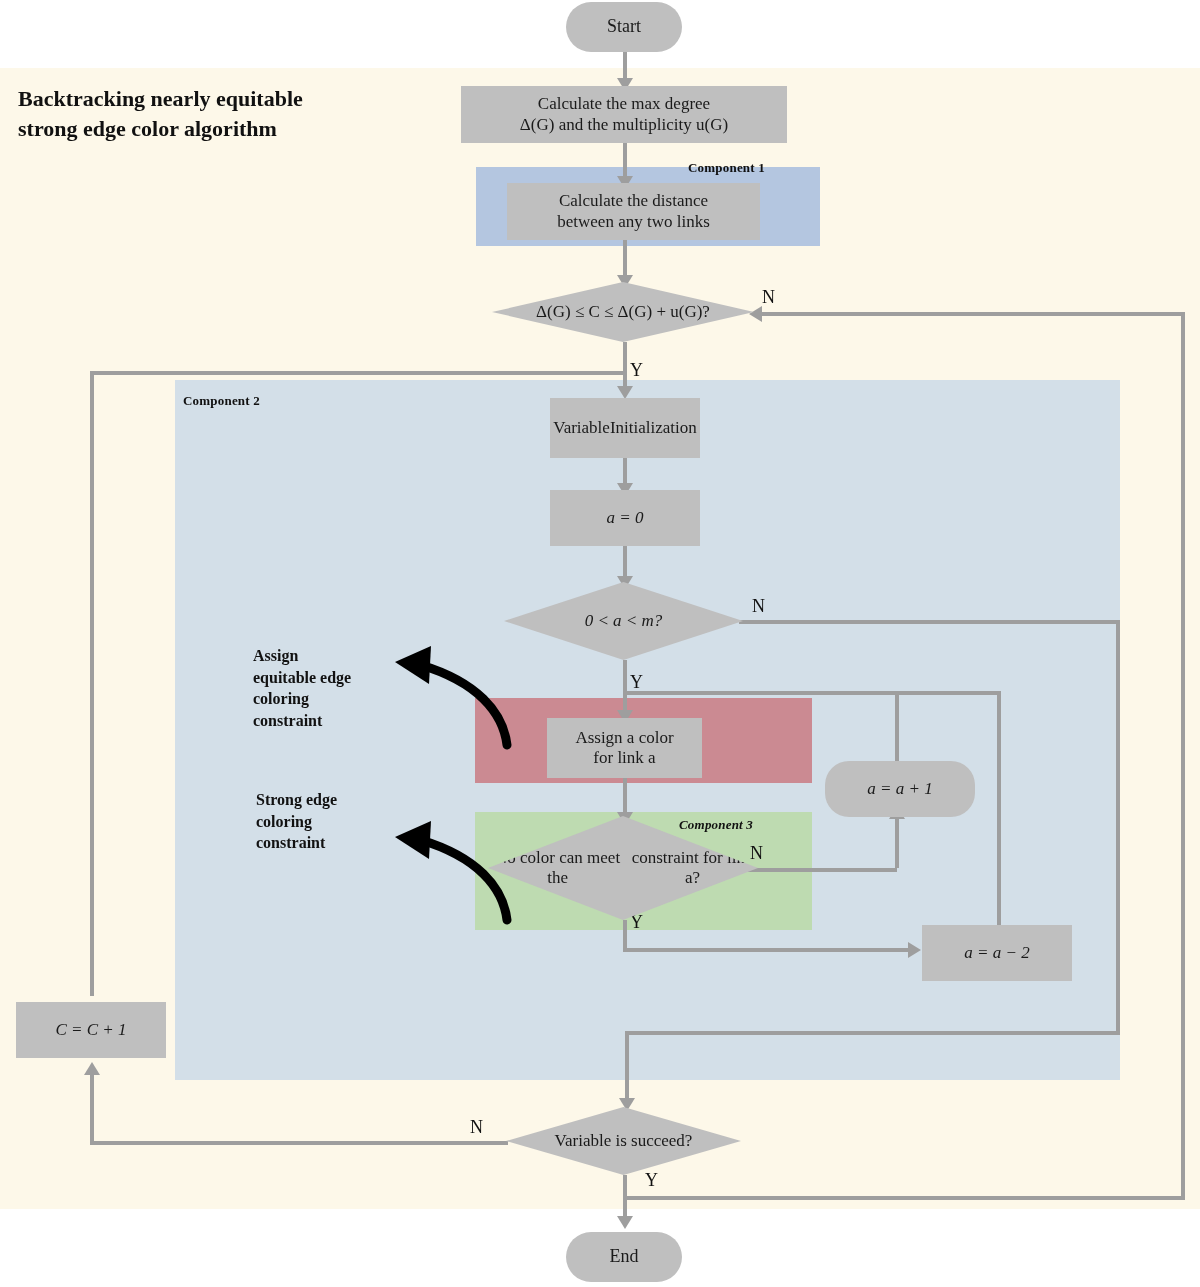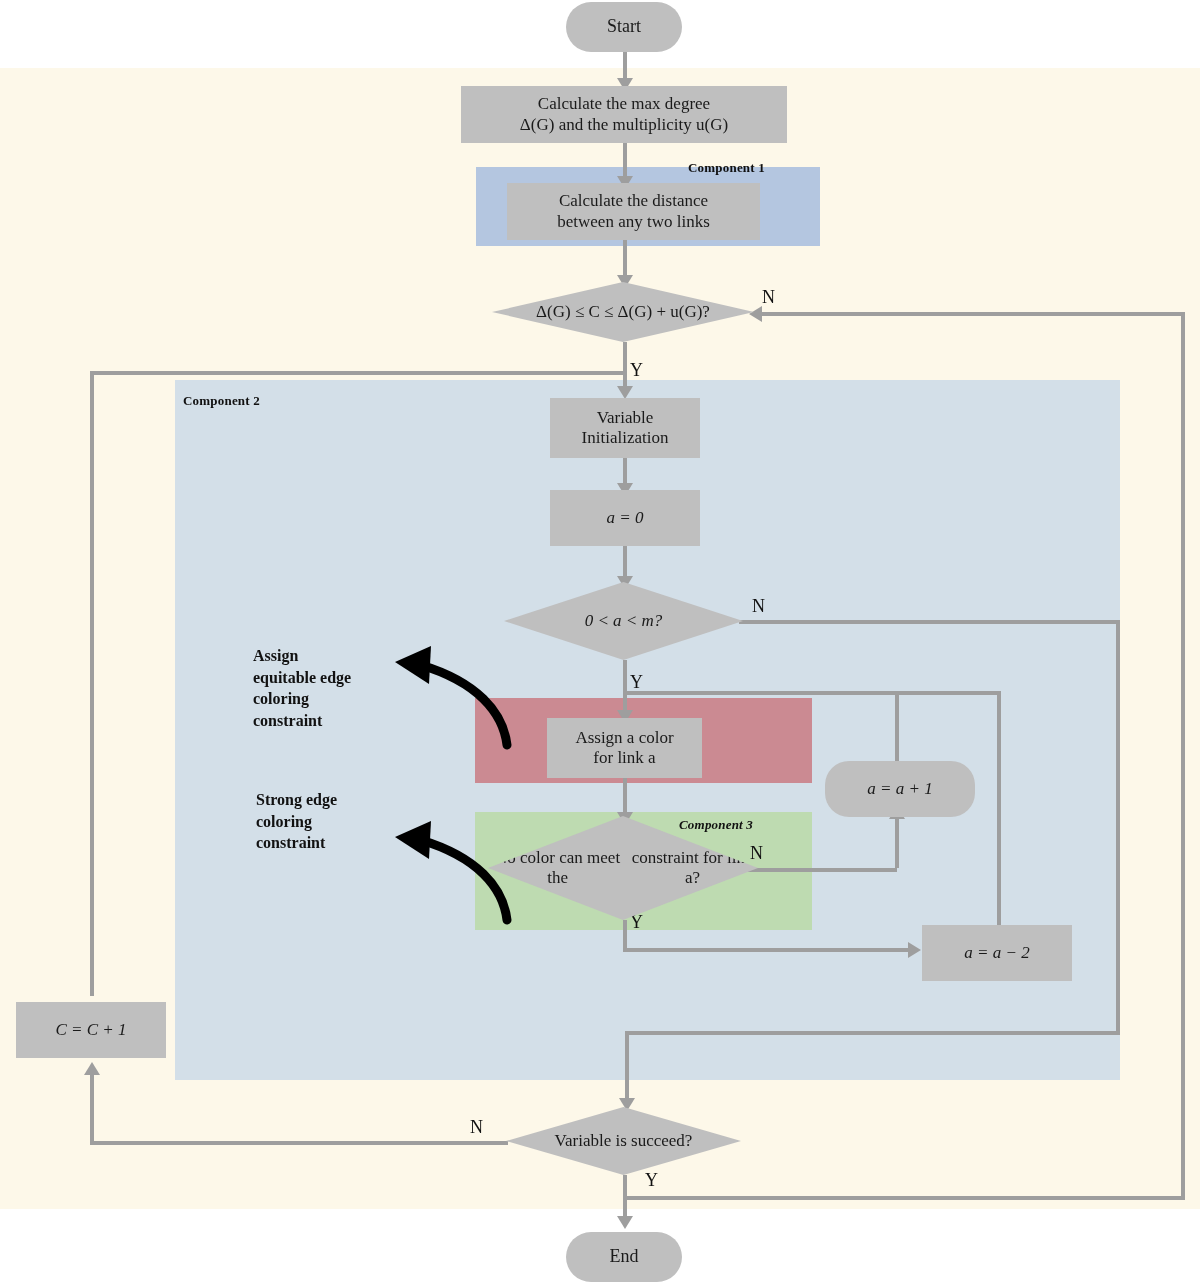--- a/index.html
+++ b/index.html
@@ -231,21 +231,21 @@
 
   <div class="node" style="left:507px; top:183px; width:253px; height:57px; flex-direction:column;">
     <span class="ln">Calculate the distance</span>
     <span class="ln">between any two links</span>
   </div>
 
   <div class="diamond" style="left:492px; top:282px; width:262px; height:60px;">
     <span>Δ(G) ≤ C ≤ Δ(G) + u(G)?</span>
   </div>
 
-  <div class="node" style="left:550px; top:398px; width:150px; height:60px; flex-direction:column;">
+  <div class="node" style="left:550px; top:398px; width:150px; height:60px; flex-direction:row;">
     <span class="ln">Variable</span>
     <span class="ln">Initialization</span>
   </div>
 
   <div class="node" style="left:550px; top:490px; width:150px; height:56px;">
     <span class="it">a = 0</span>
   </div>
 
   <div class="diamond" style="left:504px; top:582px; width:239px; height:78px;">
     <span class="it">0 &lt; a &lt; m?</span>
@@ -274,20 +274,24 @@
   </div>
 
   <div class="diamond" style="left:506px; top:1107px; width:235px; height:68px;">
     <span>Variable is succeed?</span>
   </div>
 
   <div class="node terminator" style="left:566px; top:1232px; width:116px; height:50px;">
     <span>End</span>
   </div>
 
+  <div class="main-title" style="left:18px; top:84px;">
+    <div>Backtracking nearly equitable</div>
+    <div>strong edge color algorithm</div>
+  </div>
 
   <div class="annot" style="left:253px; top:645px; width:140px;">
     <div>Assign</div>
     <div>equitable edge</div>
     <div>coloring</div>
     <div>constraint</div>
   </div>
 
   <svg class="curve-arrow" width="140" height="110" viewBox="0 0 140 110" style="left:385px; top:640px;">
     <path d="M122 105 C 118 72, 92 42, 36 25" stroke="#000000" stroke-width="9" fill="none" stroke-linecap="round"></path>

